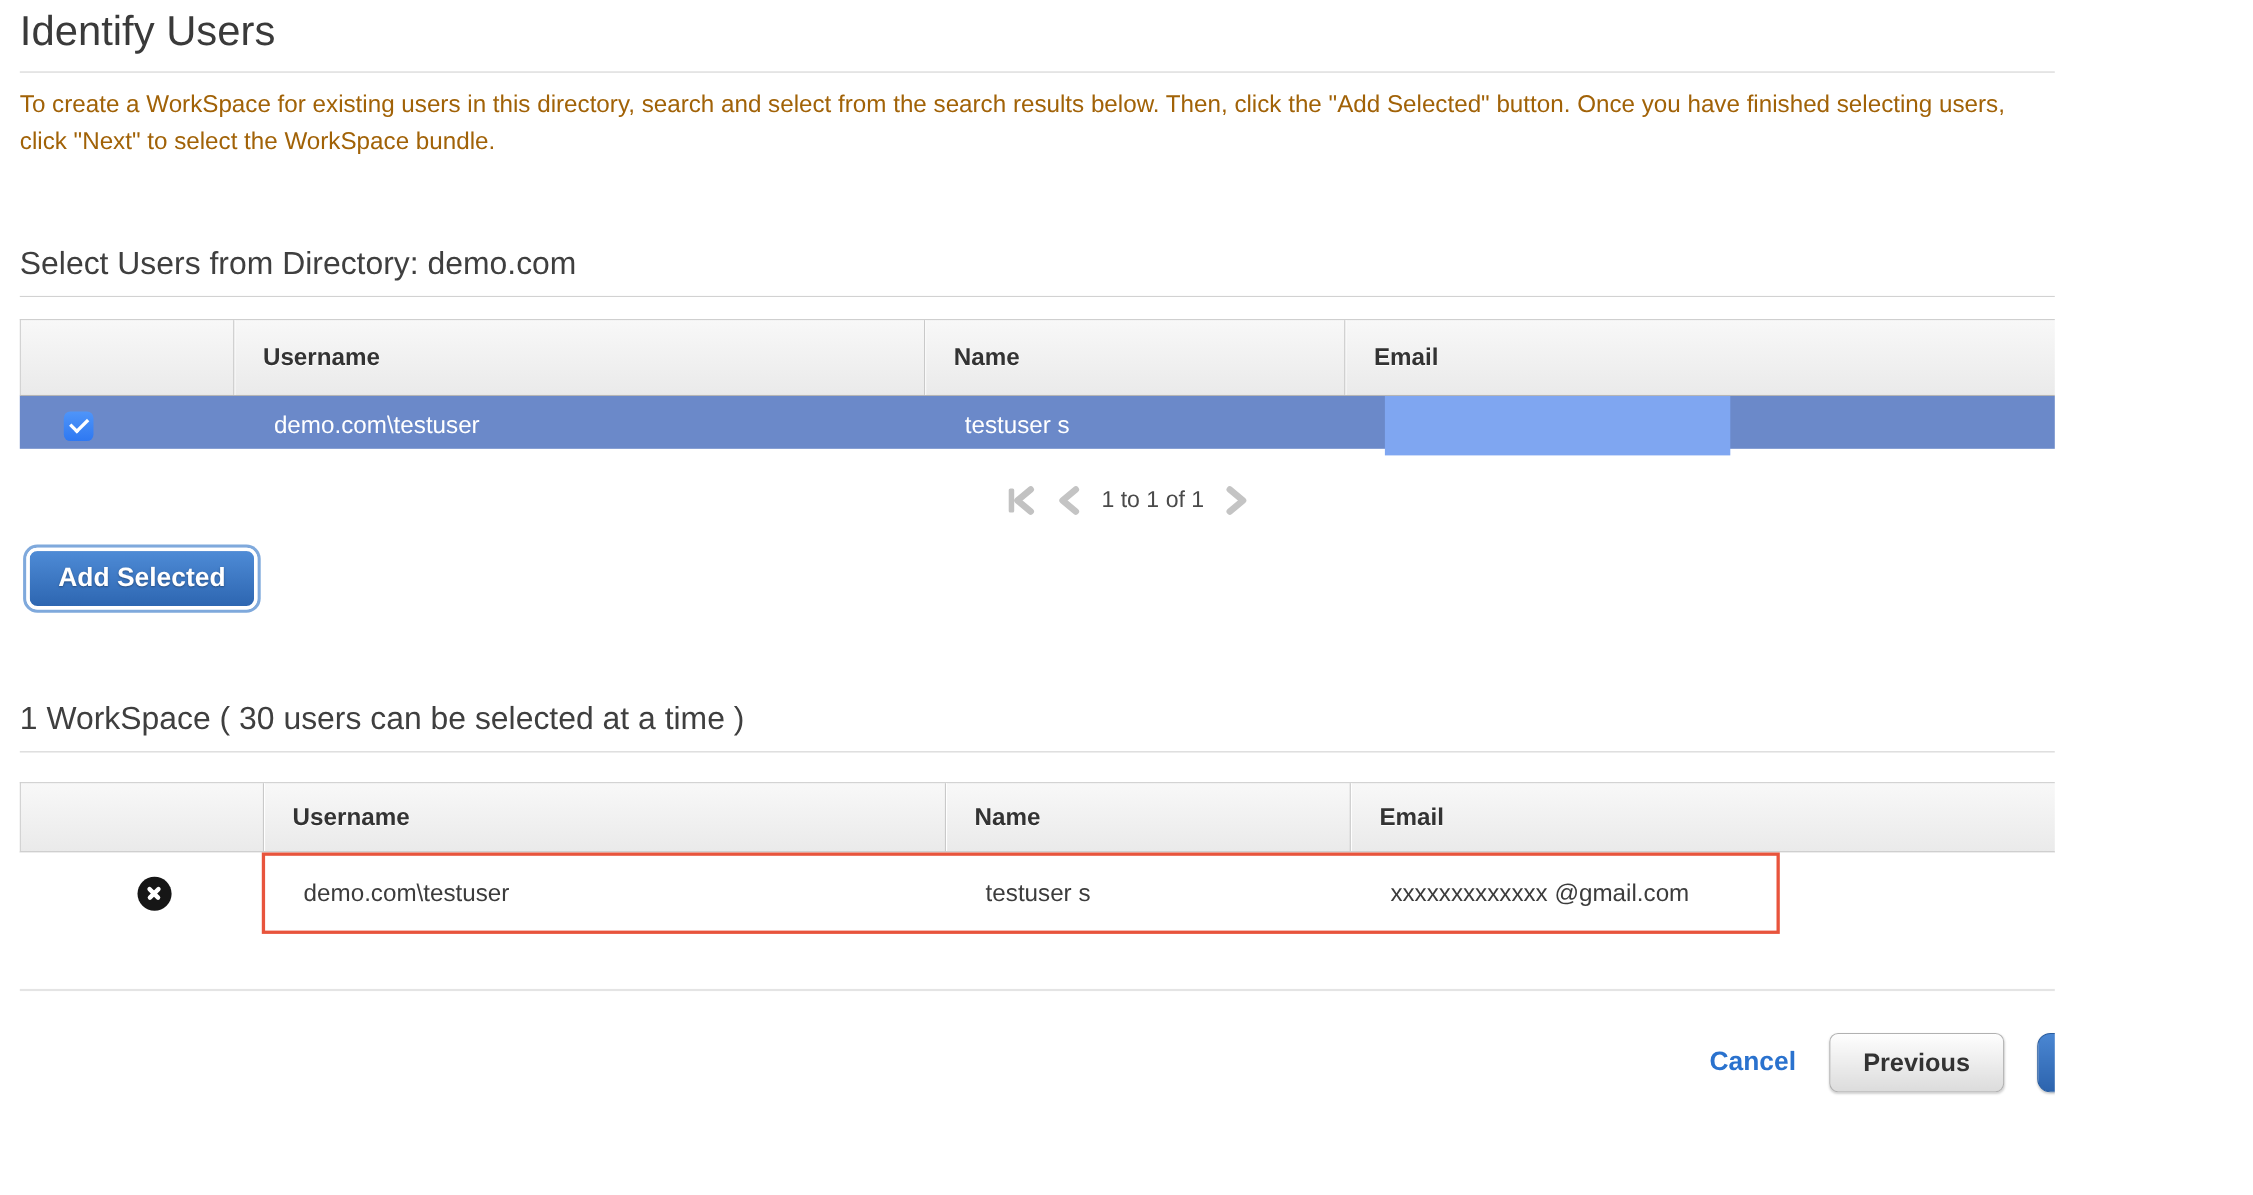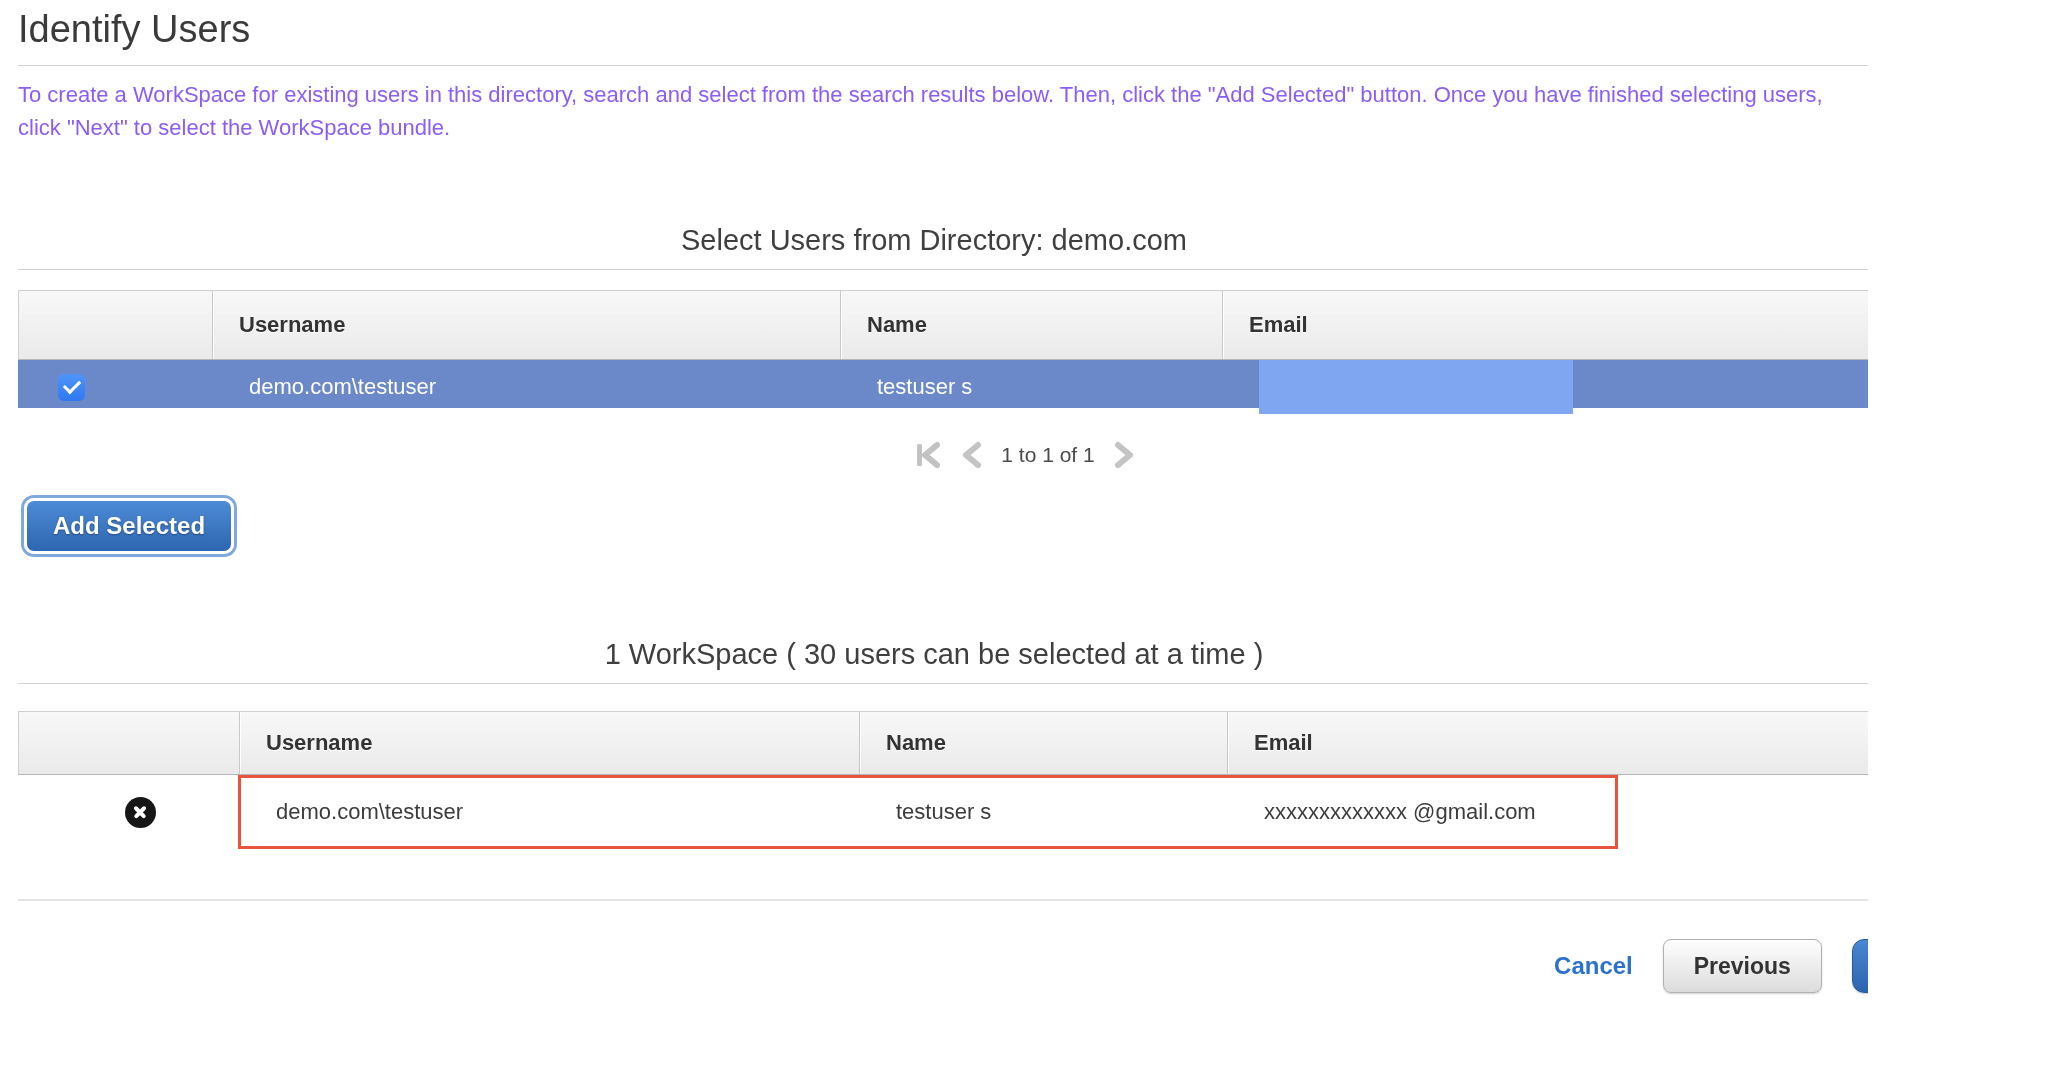--- a/index.html
+++ b/index.html
@@ -3,23 +3,23 @@
 <meta charset="utf-8">
 <style>
   html,body{margin:0;padding:0;background:#fff;}
   body{font-family:"Liberation Sans","DejaVu Sans",sans-serif;color:#3c3c3c;}
   .page{position:relative;width:1868px;height:1086px;background:#fff;box-sizing:border-box;
         padding:8px 18px 0 18px;overflow:hidden;}
   .rule{height:1px;background:#d2d2d2;width:2012px;}
   .rule.soft{background:#e4e4e4;height:2px;}
 
   h1{font-size:38px;font-weight:400;color:#3a3a3a;margin:0 0 14px 0;}
-  .desc{font-size:22px;line-height:33px;color:#8b5cf6;max-width:1995px;margin:12px 0 0 0;}
+  .desc{font-size:22px;line-height:33px;color:#a16207;max-width:1995px;margin:12px 0 0 0;}
 
-  h2{font-size:29px;font-weight:400;color:#3f3f3f;margin:80px 0 12px 0;text-align:center;}
+  h2{font-size:29px;font-weight:400;color:#3f3f3f;margin:80px 0 12px 0;}
   h2.ws{margin-top:84px;}
 
   
   .search-row{display:flex;align-items:center;gap:22px;margin-top:34px;}
   .search-input{width:285px;height:48px;box-sizing:border-box;border:1px solid #a6a6a6;border-radius:4px;
                 font-size:22px;padding:0 12px;color:#222;font-family:inherit;}
   .btn-gray{height:50px;padding:0 26px;font-size:22px;font-weight:700;color:#444;font-family:inherit;
             background:linear-gradient(#fdfdfd,#e3e3e3);border:1px solid #c2c2c2;border-radius:8px;
             box-shadow:0 1px 3px rgba(0,0,0,.13);cursor:pointer;}
 

